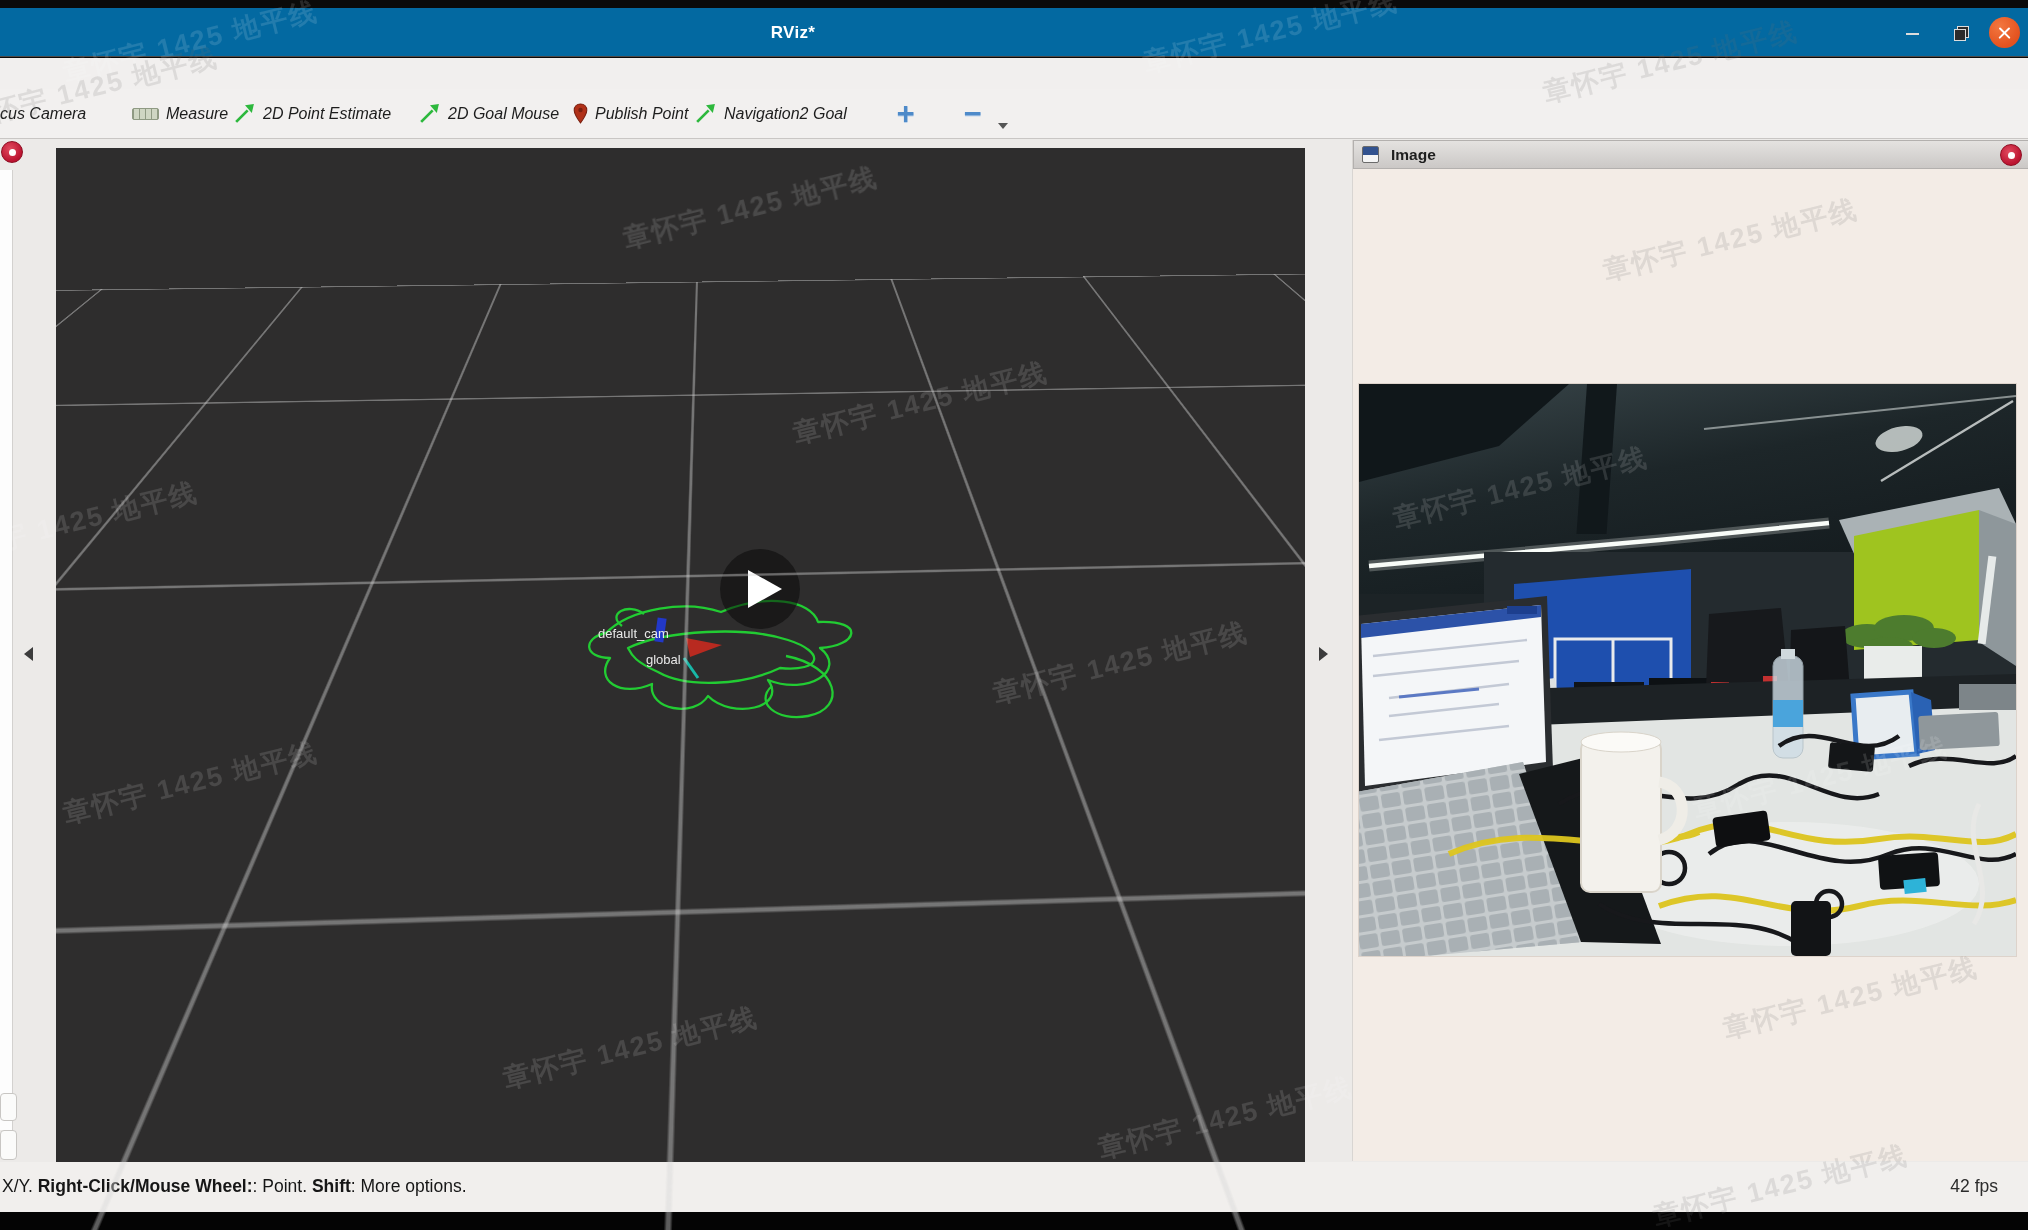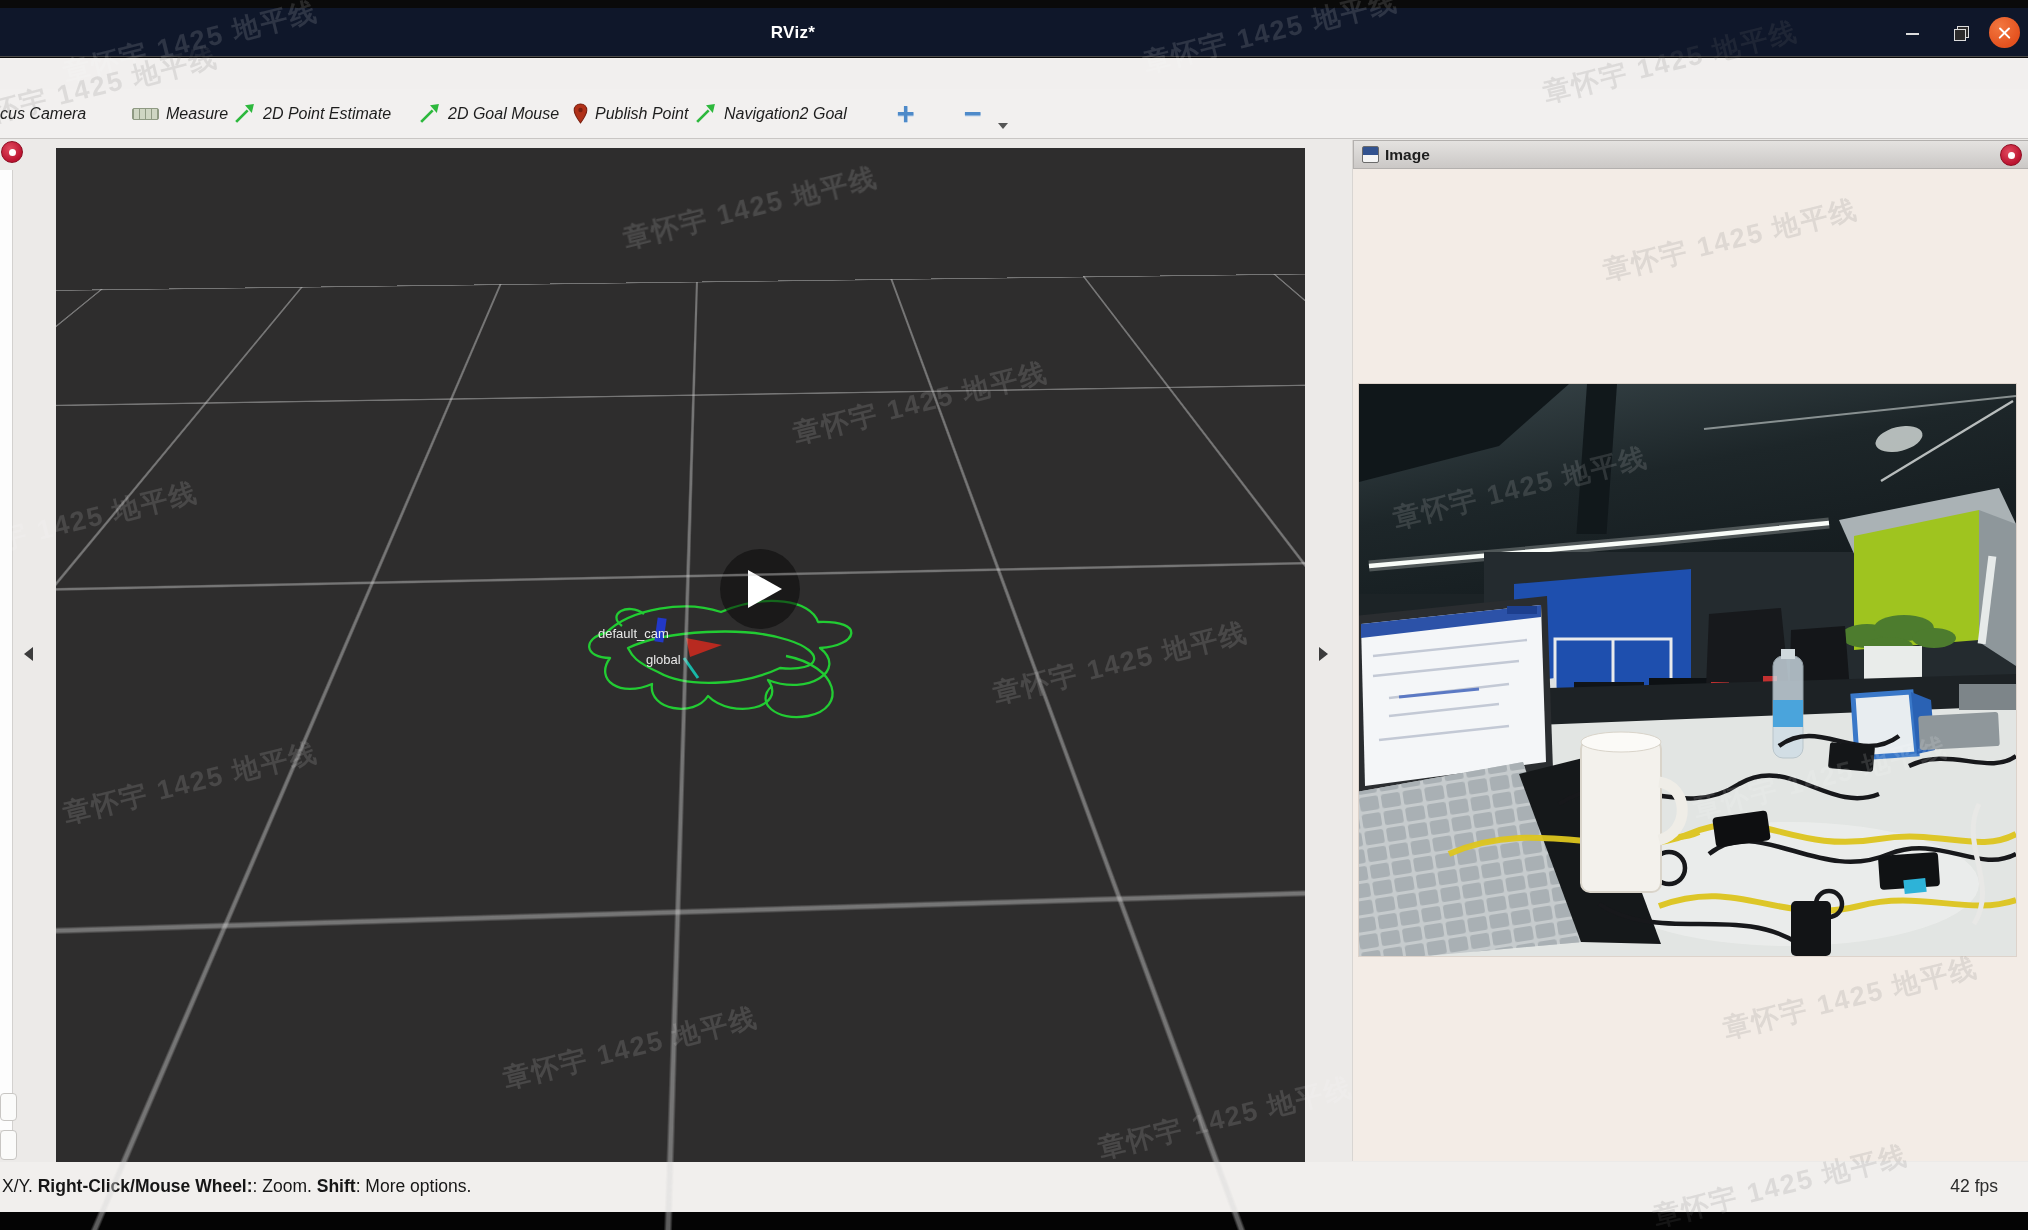--- a/index.html
+++ b/index.html
@@ -1,20 +1,20 @@
 <!DOCTYPE html>
 <html><head>
 <meta charset="utf-8">
 <style>
   html,body{margin:0;padding:0;background:#000;}
   *{box-sizing:border-box;}
   .screen{position:relative;width:2028px;height:1230px;background:#0a0a0a;overflow:hidden;
           font-family:"Liberation Sans",sans-serif;}
   
-  .titlebar{position:absolute;left:0;top:8px;width:2028px;height:49px;background:#0f172a;border-bottom:1px solid #4a4948;}
+  .titlebar{position:absolute;left:0;top:8px;width:2028px;height:49px;background:#0369a1;border-bottom:1px solid #4a4948;}
   .win-title{position:absolute;left:793px;top:15px;transform:translateX(-50%);color:#fff;font-size:17px;font-weight:bold;letter-spacing:.3px;}
   .win-btn{position:absolute;top:14px;width:30px;height:22px;cursor:pointer;}
   .btn-min{left:1898px;} .btn-min::before{content:"";position:absolute;left:8px;top:11px;width:13px;height:2px;background:#dcdcdc;}
   .btn-restore{left:1948px;}
   .btn-restore::before{content:"";position:absolute;left:9px;top:4px;width:10px;height:10px;border:1.5px solid #dcdcdc;background:#2c2b2b;}
   .btn-restore::after{content:"";position:absolute;left:6px;top:7px;width:10px;height:10px;border:1.5px solid #dcdcdc;background:#2c2b2b;}
   .btn-close{left:1989px;top:9px;width:31px;height:31px;border-radius:50%;
              background:radial-gradient(circle at 35% 30%,#f2773f,#e4521f 70%);}
   .btn-close::before,.btn-close::after{content:"";position:absolute;left:8px;top:14.5px;width:15px;height:2.4px;background:#fff;border-radius:2px;}
   .btn-close::before{transform:rotate(45deg);} .btn-close::after{transform:rotate(-45deg);}
@@ -40,21 +40,21 @@
   .grid-plane{position:absolute;left:50%;top:133px;width:3600px;height:3000px;margin-left:-1740px;
       transform-origin:50% 0;transform:perspective(920px) rotateX(62deg) rotateZ(-1.6deg);
       background-image:linear-gradient(to right,rgba(215,215,215,.42) 2px,transparent 2px),
                        linear-gradient(to bottom,rgba(215,215,215,.42) 2px,transparent 2px);
       background-size:195px 195px;}
   .traj-svg{position:absolute;left:480px;top:390px;}
   
   .image-panel{position:absolute;left:1352px;top:1px;width:676px;height:1021px;background:#f3ece6;border-left:1px solid #d8d5d2;}
   .panel-header{position:absolute;left:0;top:0;width:676px;height:29px;background:linear-gradient(#e4e2e0,#cbc8c6);border:1px solid #b3b0ae;display:flex;align-items:center;}
   .img-icon{width:17px;height:17px;margin-left:8px;border:1px solid #6b6b6b;background:linear-gradient(#32528f 0 55%,#f5f5f5 55% 100%);border-radius:2px;}
-  .panel-title{margin-left:6px;font-size:15.5px;font-weight:bold;color:#1e1e1e;}
+  .panel-title{margin-left:12px;font-size:15.5px;font-weight:bold;color:#1e1e1e;}
   .header-close{right:6px;top:3px;left:auto;}
   .camera-shot{position:absolute;left:6px;top:244px;width:657px;height:572px;background:#1c2326;outline:1px solid #ddd3cb;}
   
   .statusbar{position:absolute;left:0;top:1162px;width:2028px;height:50px;background:#f1efed;color:#161616;font-size:17.5px;}
   .status-left{position:absolute;left:2px;top:14px;white-space:nowrap;}
   .status-fps{position:absolute;right:30px;top:14px;color:#2c2c2c;}
   .bottom-black{position:absolute;left:0;top:1212px;width:2028px;height:18px;background:#040404;}
   
   .wm{position:absolute;font-size:27px;letter-spacing:2px;transform:rotate(-14deg);pointer-events:none;white-space:nowrap;font-weight:600;}
   .wm-dark{color:rgba(255,255,255,0.13);}
@@ -265,21 +265,21 @@
             <rect x="222" y="356" width="80" height="152" rx="9" fill="#f3f1ec" stroke="#d9d4ca" stroke-width="2"></rect>
             <ellipse cx="262" cy="358" rx="40" ry="10" fill="#fbfaf7" stroke="#d9d4ca"></ellipse>
             <path d="M300,398 C330,402 332,448 300,456" fill="none" stroke="#efede7" stroke-width="11"></path>
           </g>
         </svg>
       </div>
     </div>
   </div>
 
   <div class="statusbar">
-    <div class="status-left"><span>X/Y. </span><b>Right-Click/Mouse Wheel:</b><span>: Zoom. </span><b>Shift</b><span>: More options.</span></div>
+    <div class="status-left"><span>X/Y. </span><b>Right-Click/Mouse Wheel:</b><span>: Point. </span><b>Shift</b><span>: More options.</span></div>
     <div class="status-fps">42 fps</div>
   </div>
   <div class="bottom-black"></div>
 
   <div>
     <span class="wm wm-dark" style="left:60px;top:24px">章怀宇 1425 地平线</span>
     <span class="wm wm-dark" style="left:1140px;top:14px">章怀宇 1425 地平线</span>
     <span class="wm wm-light" style="left:-40px;top:70px">章怀宇 1425 地平线</span>
     <span class="wm wm-light" style="left:1540px;top:44px">章怀宇 1425 地平线</span>
     <span class="wm wm-dark" style="left:620px;top:190px">章怀宇 1425 地平线</span>

